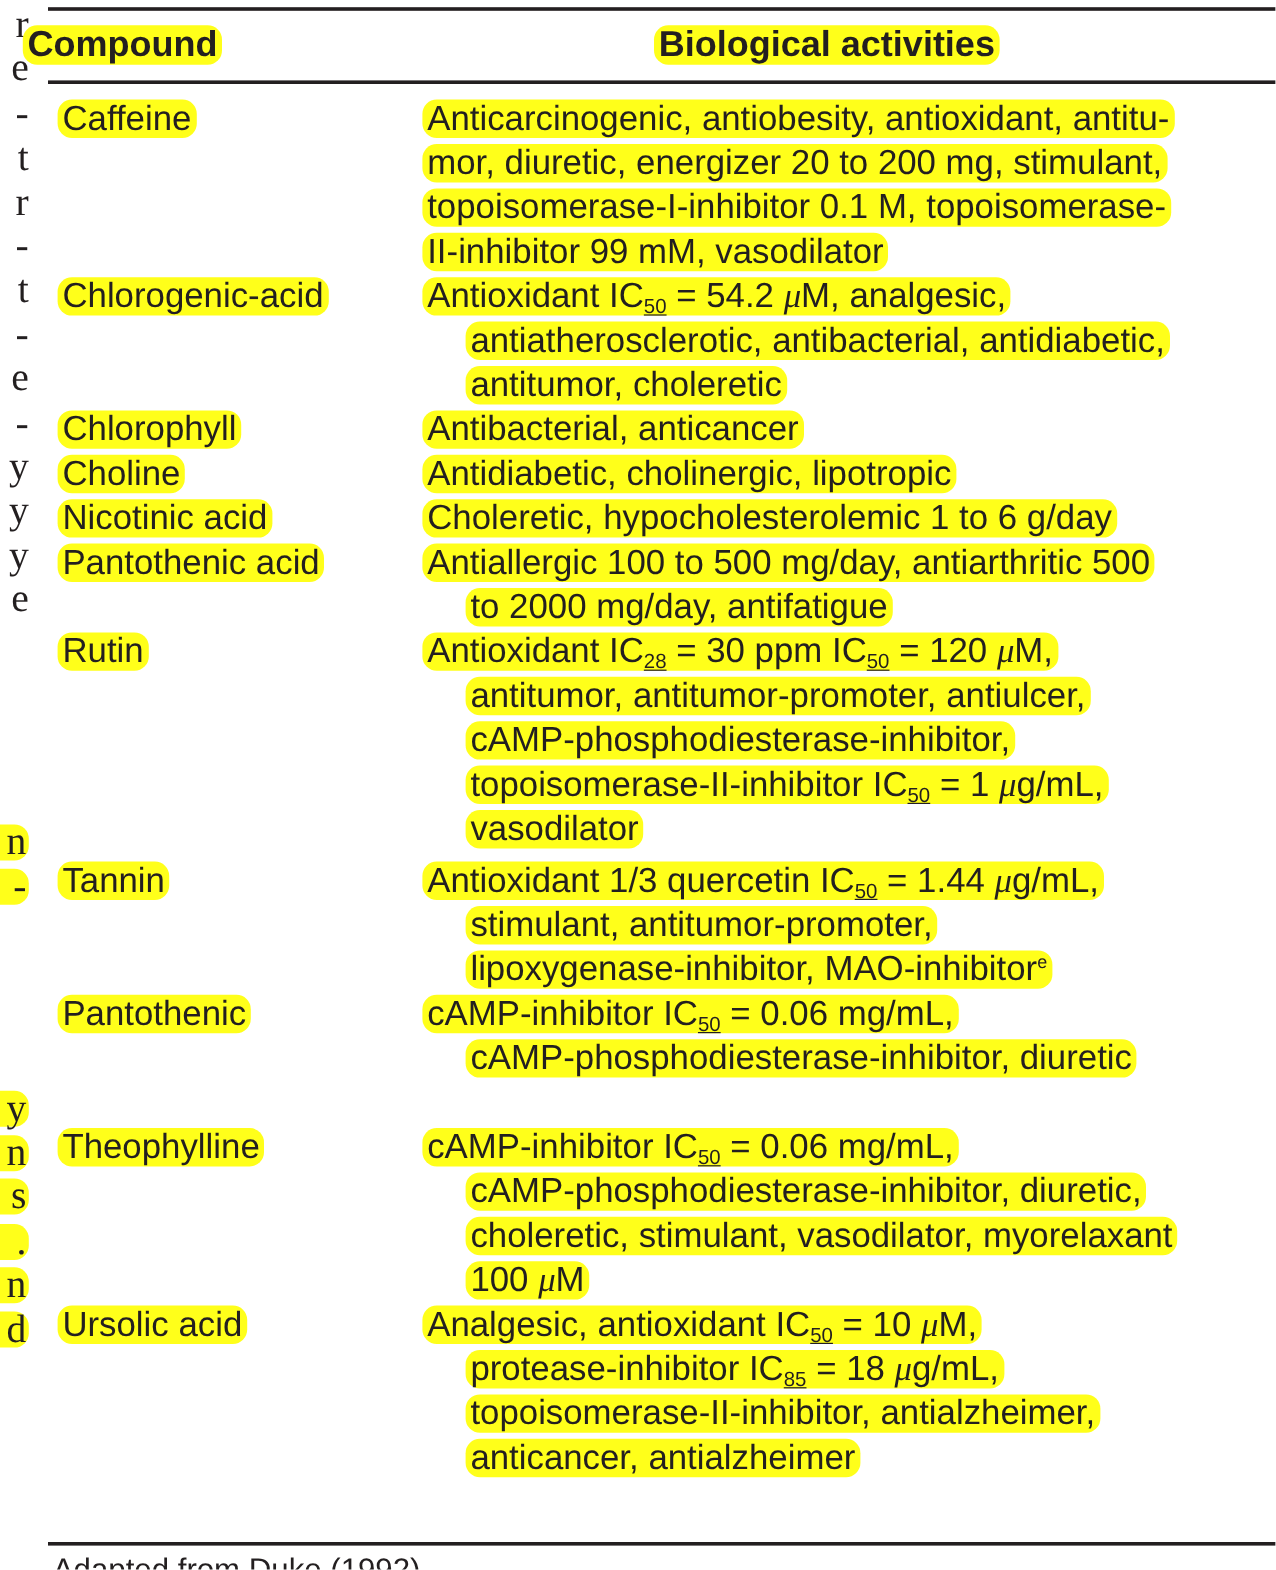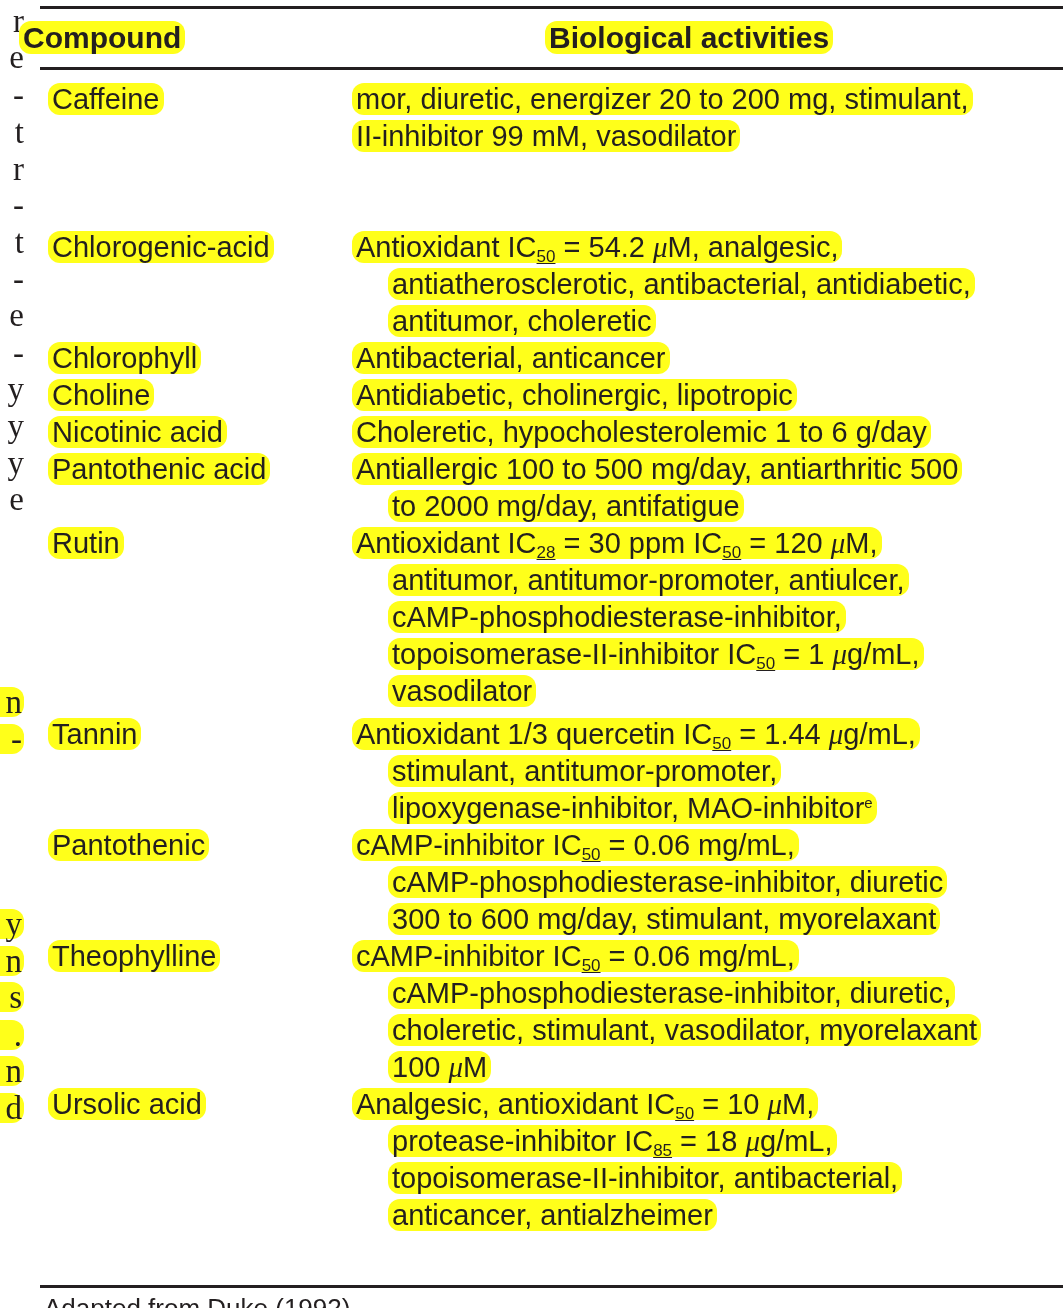--- a/index.html
+++ b/index.html
@@ -60,21 +60,23 @@
 <div class="hdr" style="left:545px;">
   <span class="hl-text">Biological activities</span>
 </div>
 
 <div class="rule" style="top:67px;"></div>
 
 <div id="table-body">
     <div class="row" style="top: 81px;">
       <div class="compound"><span class="hl-text">Caffeine</span></div>
       <div class="activity">
+        <span class="line"><span class="hl-text">Anticarcinogenic, antiobesity, antioxidant, antitu-</span></span>
         <span class="line"><span class="hl-text">mor, diuretic, energizer 20 to 200 mg, stimulant,</span></span>
+        <span class="line"><span class="hl-text">topoisomerase-I-inhibitor 0.1 M, topoisomerase-</span></span>
         <span class="line"><span class="hl-text">II-inhibitor 99 mM, vasodilator</span></span>
       </div>
     </div>
     <div class="row" style="top: 229px;">
       <div class="compound"><span class="hl-text">Chlorogenic-acid</span></div>
       <div class="activity">
         <span class="line"><span class="hl-text">Antioxidant IC<sub>50</sub> = 54.2 <span class="mu">μ</span>M, analgesic,</span></span>
         <span class="line indent"><span class="hl-text">antiatherosclerotic, antibacterial, antidiabetic,</span></span>
         <span class="line indent"><span class="hl-text">antitumor, choleretic</span></span>
       </div>
@@ -120,38 +122,37 @@
         <span class="line"><span class="hl-text">Antioxidant 1/3 quercetin IC<sub>50</sub> = 1.44 <span class="mu">μ</span>g/mL,</span></span>
         <span class="line indent"><span class="hl-text">stimulant, antitumor-promoter,</span></span>
         <span class="line indent"><span class="hl-text">lipoxygenase-inhibitor, MAO-inhibitor<sup>e</sup></span></span>
       </div>
     </div>
     <div class="row" style="top: 827px;">
       <div class="compound"><span class="hl-text">Pantothenic</span></div>
       <div class="activity">
         <span class="line"><span class="hl-text">cAMP-inhibitor IC<sub>50</sub> = 0.06 mg/mL,</span></span>
         <span class="line indent"><span class="hl-text">cAMP-phosphodiesterase-inhibitor, diuretic</span></span>
-        <span class="line indent"><span class="hl-text">300 to 600 mg/day, stimulant, myorelaxant</span></span>
       </div>
     </div>
     <div class="row" style="top: 938px;">
       <div class="compound"><span class="hl-text">Theophylline</span></div>
       <div class="activity">
         <span class="line"><span class="hl-text">cAMP-inhibitor IC<sub>50</sub> = 0.06 mg/mL,</span></span>
         <span class="line indent"><span class="hl-text">cAMP-phosphodiesterase-inhibitor, diuretic,</span></span>
         <span class="line indent"><span class="hl-text">choleretic, stimulant, vasodilator, myorelaxant</span></span>
         <span class="line indent"><span class="hl-text">100 <span class="mu">μ</span>M</span></span>
       </div>
     </div>
     <div class="row" style="top: 1086px;">
       <div class="compound"><span class="hl-text">Ursolic acid</span></div>
       <div class="activity">
         <span class="line"><span class="hl-text">Analgesic, antioxidant IC<sub>50</sub> = 10 <span class="mu">μ</span>M,</span></span>
         <span class="line indent"><span class="hl-text">protease-inhibitor IC<sub>85</sub> = 18 <span class="mu">μ</span>g/mL,</span></span>
-        <span class="line indent"><span class="hl-text">topoisomerase-II-inhibitor, antibacterial,</span></span>
+        <span class="line indent"><span class="hl-text">topoisomerase-II-inhibitor, antialzheimer,</span></span>
         <span class="line indent"><span class="hl-text">anticancer, antialzheimer</span></span>
       </div>
     </div>
   </div>
 
 <div class="rule" style="top:1285px;"></div>
 
 <div class="footnote">Adapted from Duke (1992)</div>
 
 </body></html>

